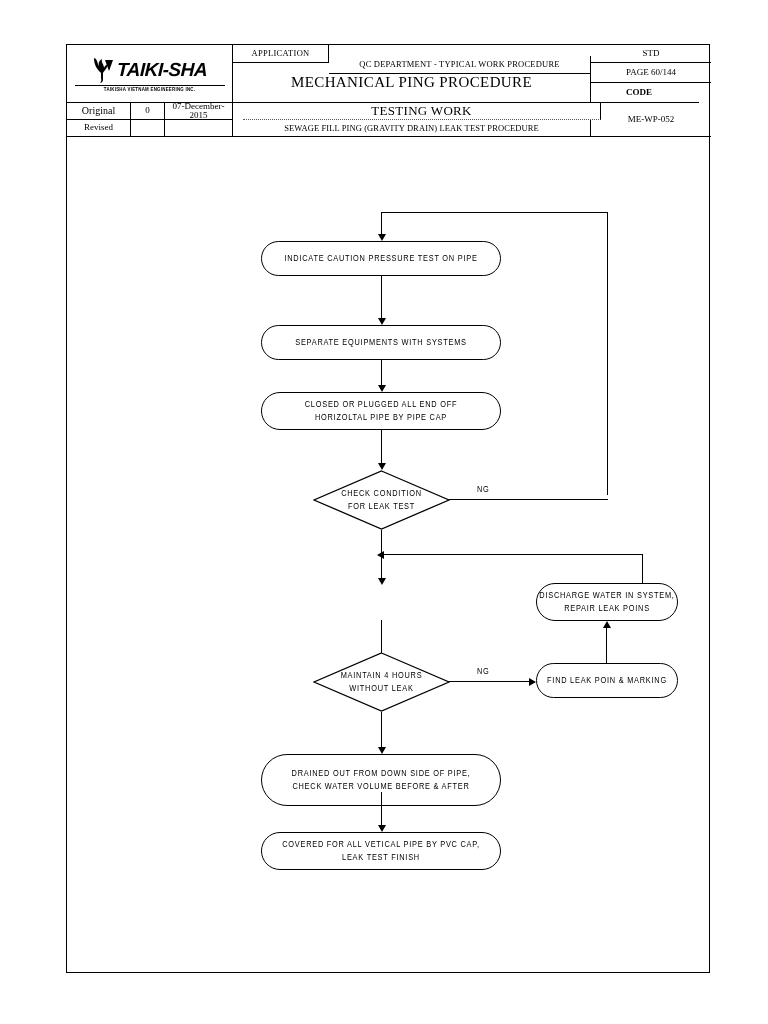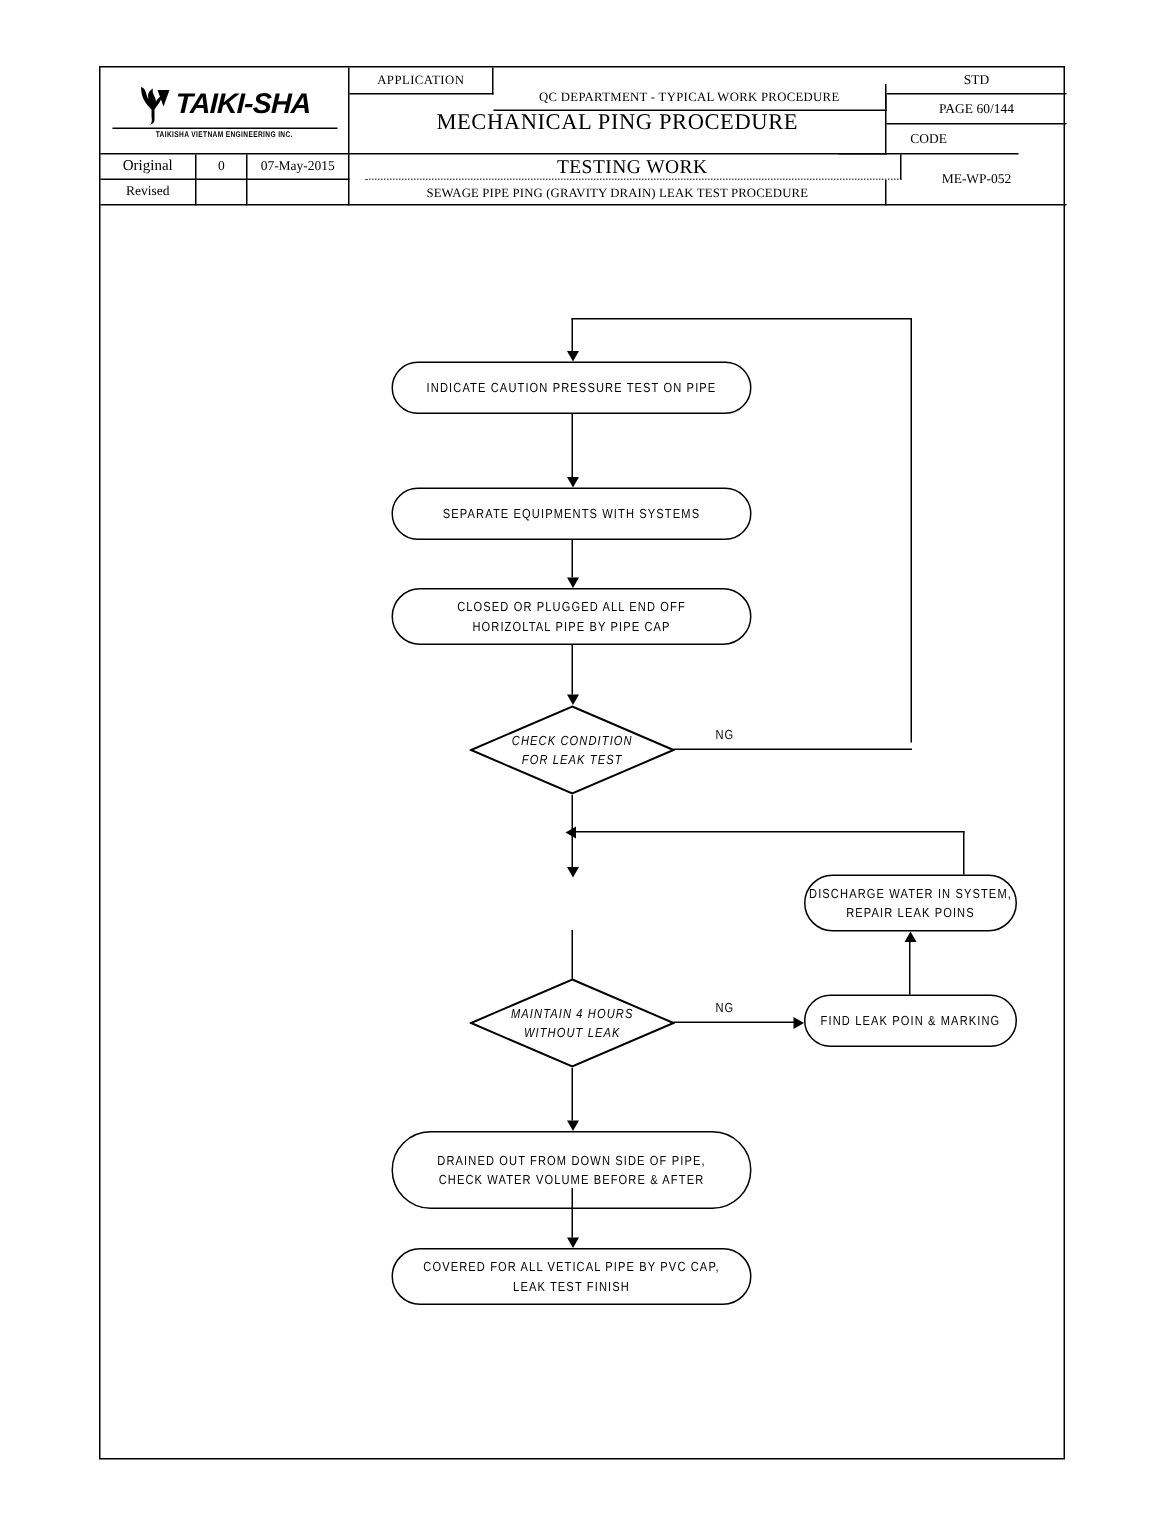--- a/index.html
+++ b/index.html
@@ -112,21 +112,20 @@
     box-sizing: border-box;
     border: 1.3px solid #000;
     border-radius: 999px;
     background: #fff;
     display: flex;
     align-items: center;
     justify-content: center;
   }
   .diamond-wrap {
     position: absolute;
-    font-style: italic;
   }
   .diamond-wrap svg { display: block; }
   .diamond-label {
     position: absolute;
     left: 0; top: 0;
     width: 100%; height: 100%;
     display: flex;
     align-items: center;
     justify-content: center;
   }
@@ -199,33 +198,33 @@
       <div class="tb-cell bb br" style="left:166px; top:0; width:96px; height:18px; font-size:8.5px; letter-spacing:0.3px;">APPLICATION</div>
 
       <div class="tb-cell bb br" style="left:262px; top:11px; width:262px; height:18px; font-size:8.5px; letter-spacing:0.2px;">QC DEPARTMENT - TYPICAL WORK PROCEDURE</div>
 
       <div class="tb-cell bb" style="left:524px; top:0; width:120px; height:18px; font-size:9px;">STD</div>
 
       <div class="tb-cell bb br" style="left:166px; top:18px; width:358px; height:40px; font-size:15px; letter-spacing:0.4px;">MECHANICAL PING PROCEDURE</div>
 
       <div class="tb-cell bb" style="left:524px; top:18px; width:120px; height:20px; font-size:9px;">PAGE 60/144</div>
 
-      <div class="tb-cell bb" style="left:492px; top:38px; width:120px; height:20px; font-size:9px;">CODE</div>
+      <div class="tb-cell bb" style="left:512px; top:38px; width:120px; height:20px; font-size:9px;font-weight:bold;">CODE</div>
 
       <div class="tb-cell bb br" style="left:0; top:58px; width:64px; height:17px; font-size:10px;">Original</div>
       <div class="tb-cell bb br" style="left:64px; top:58px; width:34px; height:17px; font-size:9px;">0</div>
-      <div class="tb-cell bb br" style="left:98px; top:58px; width:68px; height:17px; font-size:9px;">07-May-2015</div>
+      <div class="tb-cell bb br" style="left:98px; top:58px; width:68px; height:17px; font-size:9px;">07-December-2015</div>
 
       <div class="tb-cell bb br" style="left:0; top:75px; width:64px; height:17px; font-size:9px;">Revised</div>
       <div class="tb-cell bb br" style="left:64px; top:75px; width:34px; height:17px; font-size:9px;"></div>
       <div class="tb-cell bb br" style="left:98px; top:75px; width:68px; height:17px; font-size:9px;"></div>
 
       <div class="tb-cell bb-dot br" style="left:176px; top:58px; width:358px; height:17px; font-size:13px; letter-spacing:0.3px;">TESTING WORK</div>
 
-      <div class="tb-cell bb br" style="left:166px; top:75px; width:358px; height:17px; font-size:8.5px; letter-spacing:0.1px;">SEWAGE PIPE PING (GRAVITY DRAIN) LEAK TEST PROCEDURE</div>
+      <div class="tb-cell bb br" style="left:166px; top:75px; width:358px; height:17px; font-size:8.5px; letter-spacing:0.1px;">SEWAGE FILL PING (GRAVITY DRAIN) LEAK TEST PROCEDURE</div>
 
       <div class="tb-cell bb" style="left:524px; top:58px; width:120px; height:34px; font-size:9px;">ME-WP-052</div>
 
     </div>
 
     <div class="line hline" style="left:314px; top:167px; width:227px;"></div>
     <div class="line vline" style="left:540px; top:167px; height:283px;"></div>
     <div class="line vline" style="left:314px; top:167px; height:22px;"></div>
     <div class="arrow-down" style="left:310.5px; top:189px;"></div>
 

